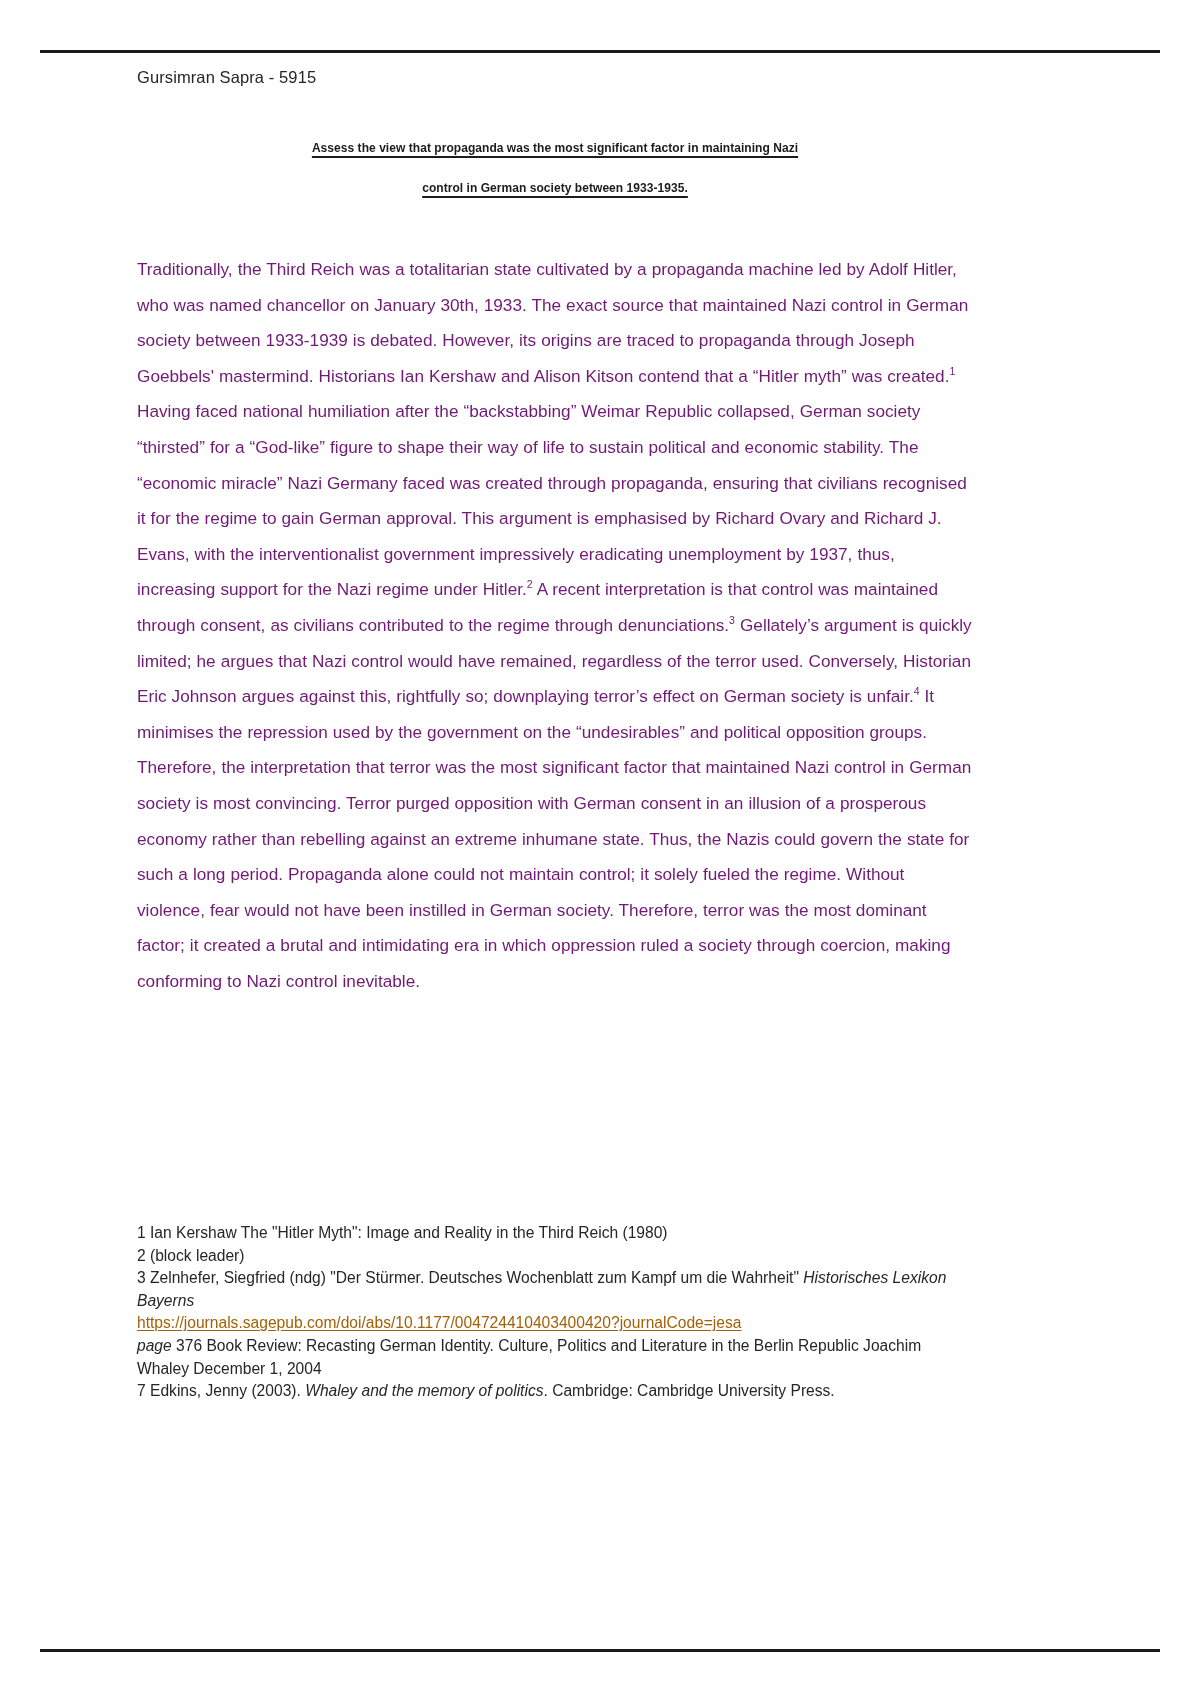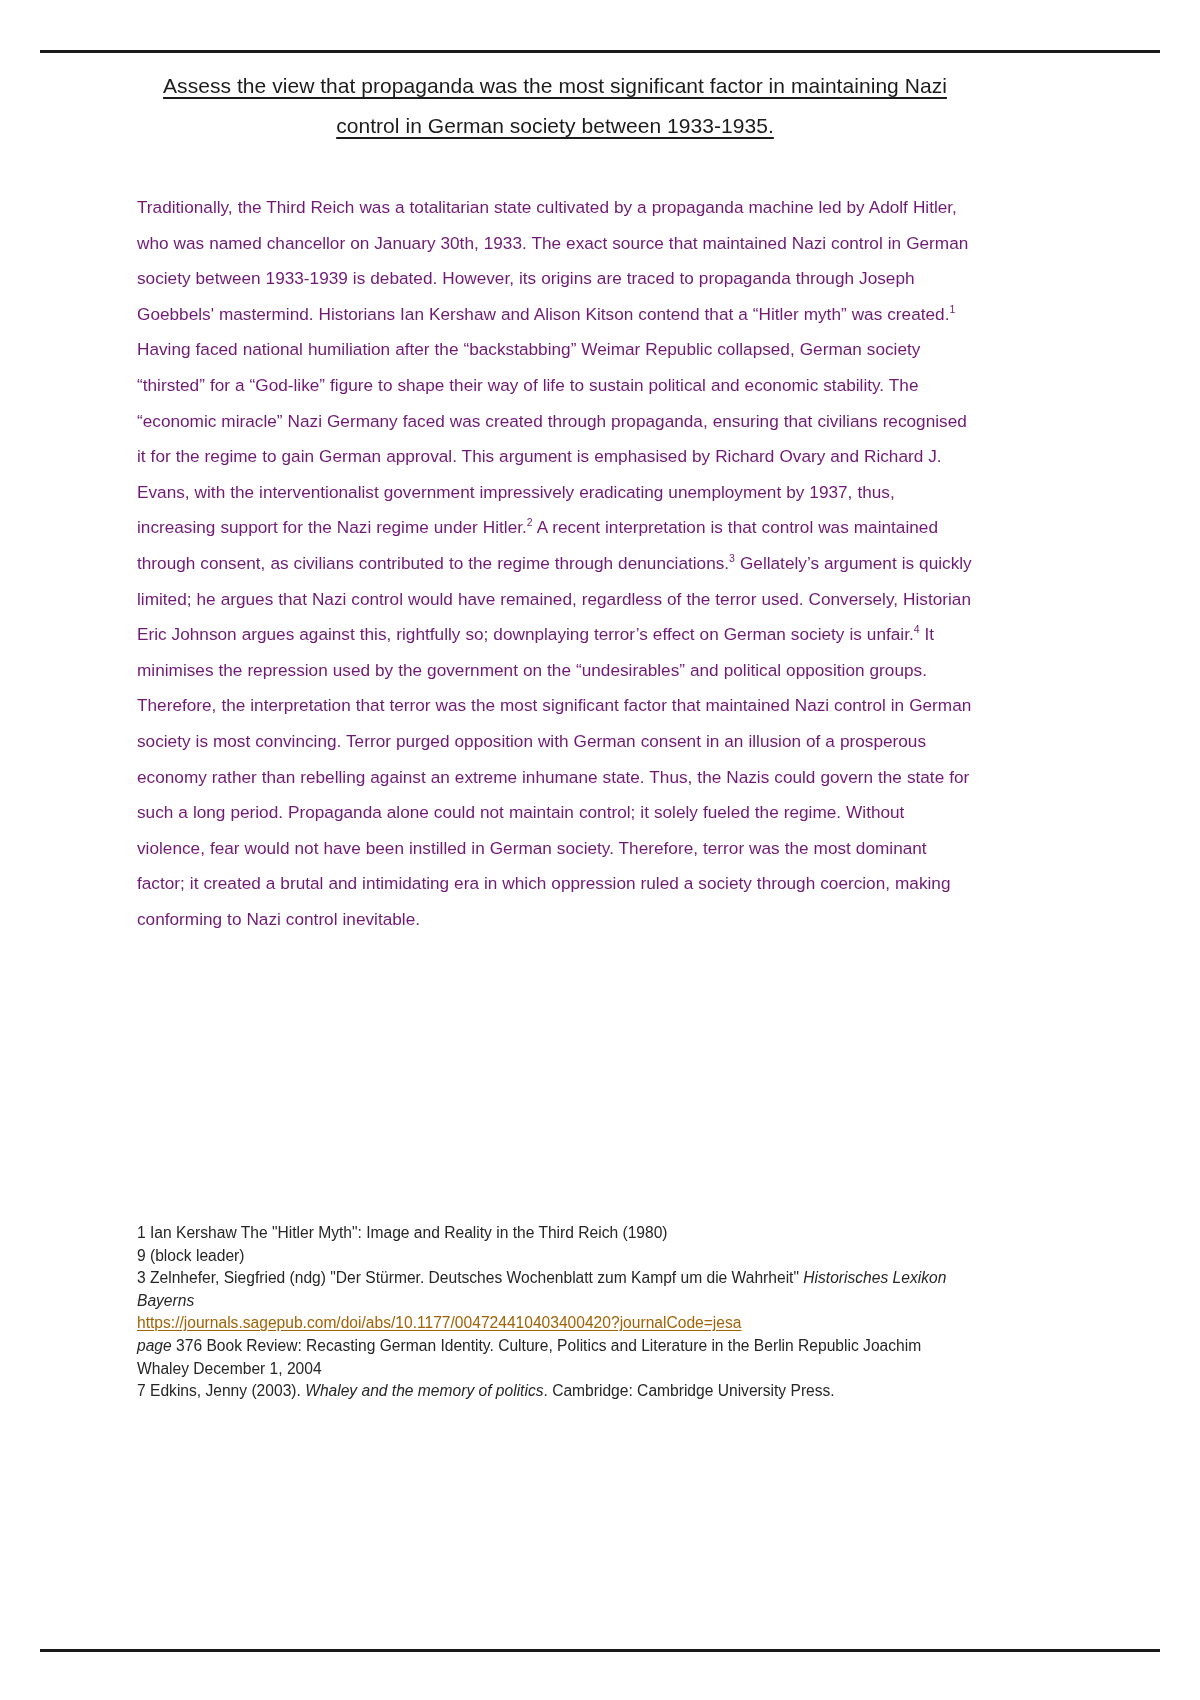--- a/index.html
+++ b/index.html
@@ -46,22 +46,22 @@
   }
   .student-line {
     font-size: 16.5px;
     line-height: 22px;
     letter-spacing: 0.1px;
     color: #262626;
     margin: 0 0 40px 0;
   }
   .essay-title {
     text-align: center;
-    font-weight: normal;
-    font-size: 21px;
+    font-weight: bold;
+    font-size: 12px;
     line-height: 40px;
     letter-spacing: 0.05px;
     color: #1c1c1c;
     margin: 0 0 44px 0;
     padding: 0 5px;
   }
   .essay-title .tline {
     display: inline;
     text-decoration: underline;
     text-underline-offset: 4px;
@@ -106,35 +106,36 @@
 </style>
 </head>
 <body>
 
 <div class="page">
 
   <div class="rule-top"></div>
 
   <div class="content">
 
+    <p class="student-line">Gursimran Sapra - 5915</p>
 
     <h1 class="essay-title">
       <span class="tline"> Assess the view that propaganda was the most significant factor in maintaining Nazi</span><br>
       <span class="tline">control in German society between 1933-1935. </span>
     </h1>
 
     <p class="body-par"><span>Traditionally, the Third Reich was a totalitarian state cultivated by a propaganda machine led by Adolf Hitler, who was named chancellor on January 30th, 1933. The exact source that maintained Nazi control in German society between 1933-1939 is debated. However, its origins are traced to propaganda through Joseph Goebbels' mastermind. Historians Ian Kershaw and Alison Kitson contend that a “Hitler myth” was created.</span><sup>1</sup><span> Having faced national humiliation after the “backstabbing” Weimar Republic collapsed, German society “thirsted” for a “God-like” figure to shape their way of life to sustain political and economic stability. The “economic miracle” Nazi Germany faced was created through propaganda, ensuring that civilians recognised it for the regime to gain German approval. This argument is emphasised by Richard Ovary and Richard J. Evans, with the interventionalist government impressively eradicating unemployment by 1937, thus, increasing support for the Nazi regime under Hitler.</span><sup>2</sup><span> A recent interpretation is that control was maintained through consent, as civilians contributed to the regime through denunciations.</span><sup>3</sup><span> Gellately’s argument is quickly limited; he argues that Nazi control would have remained, regardless of the terror used. Conversely, Historian Eric Johnson argues against this, rightfully so; downplaying terror’s effect on German society is unfair.</span><sup>4</sup><span> It minimises the repression used by the government on the “undesirables” and political opposition groups. Therefore, the interpretation that terror was the most significant factor that maintained Nazi control in German society is most convincing. Terror purged opposition with German consent in an illusion of a prosperous economy rather than rebelling against an extreme inhumane state. Thus, the Nazis could govern the state for such a long period. Propaganda alone could not maintain control; it solely fueled the regime. Without violence, fear would not have been instilled in German society. Therefore, terror was the most dominant factor; it created a brutal and intimidating era in which oppression ruled a society through coercion, making conforming to Nazi control inevitable.</span></p>
 
   </div>
 
   <div class="footnotes">
 
     <p class="fn-line">1 Ian Kershaw The "Hitler Myth": Image and Reality in the Third Reich (1980)</p>
 
-    <p class="fn-line">9 (block leader)</p>
+    <p class="fn-line">2 (block leader)</p>
 
     <p class="fn-line"><span>3 Zelnhefer, Siegfried (ndg) "Der Stürmer. Deutsches Wochenblatt zum Kampf um die Wahrheit" </span><em>Historisches Lexikon Bayerns</em><br><a class="fn-link" href="#">https://journals.sagepub.com/doi/abs/10.1177/004724410403400420?journalCode=jesa</a><br><em>page</em><span> 376 Book Review: Recasting German Identity. Culture, Politics and Literature in the Berlin Republic Joachim Whaley December 1, 2004</span></p>
 
     <p class="fn-line"><span>7 Edkins, Jenny (2003). </span><em>Whaley and the memory of politics</em><span>. Cambridge: Cambridge University Press.</span></p>
 
   </div>
 
   <div class="rule-bottom"></div>
 
 </div>

